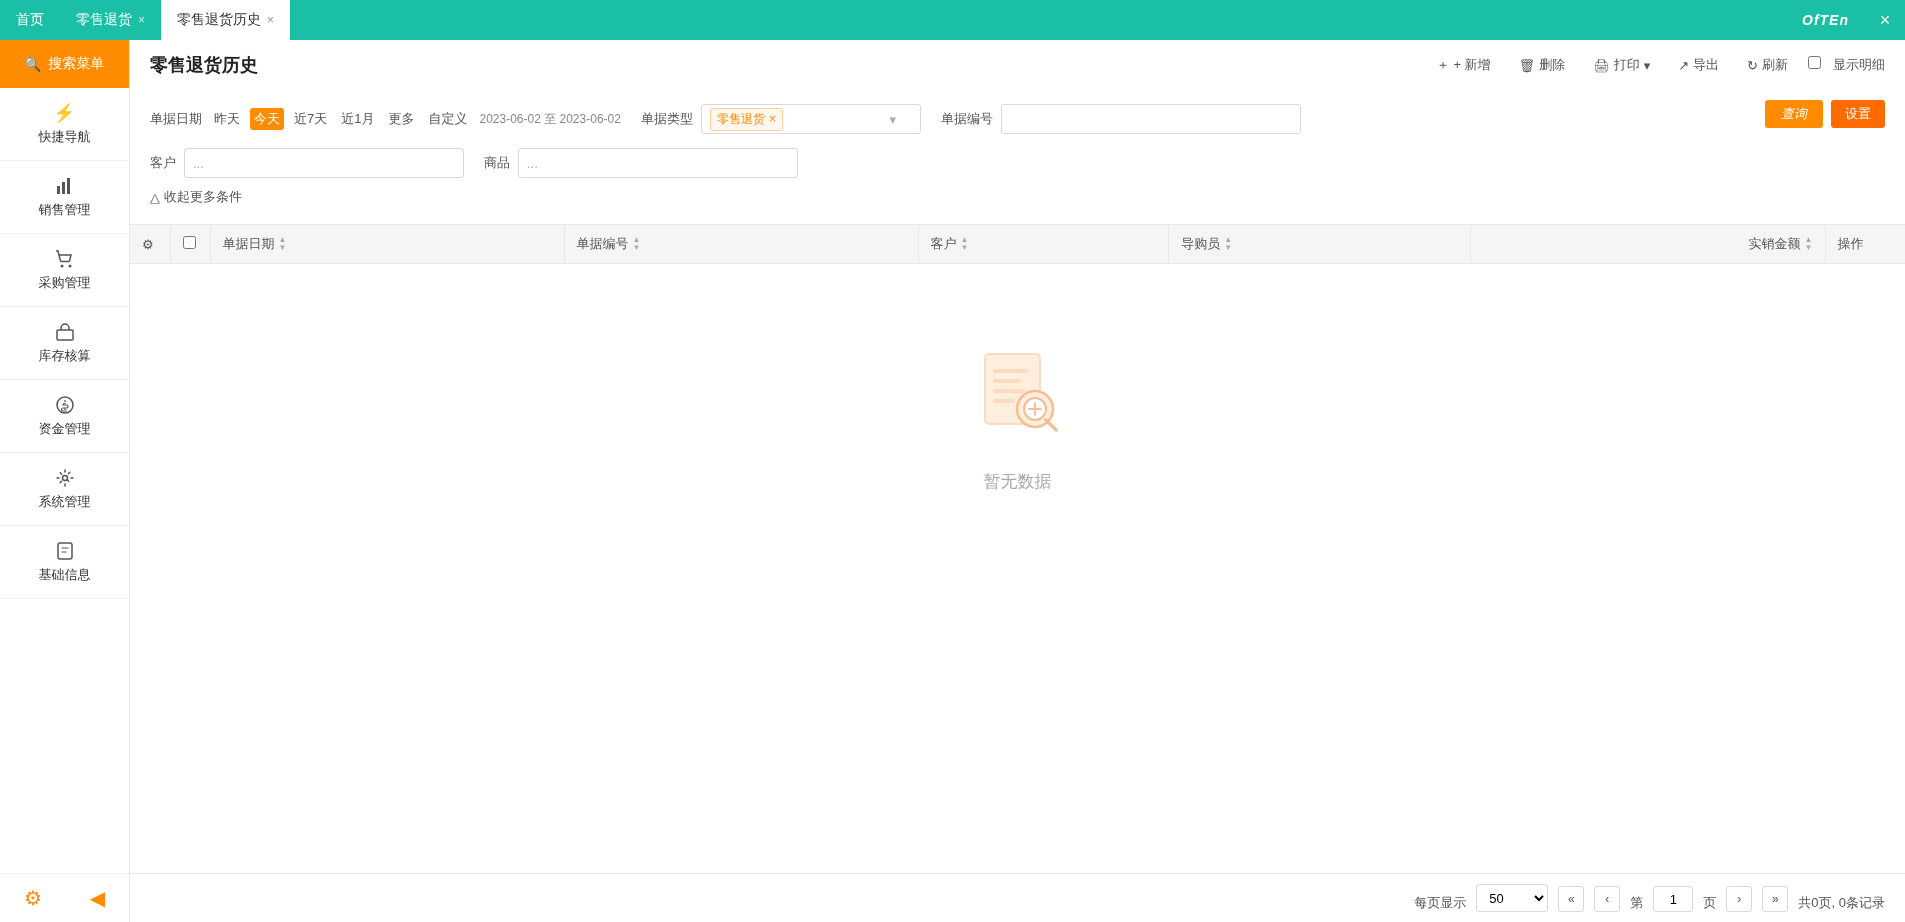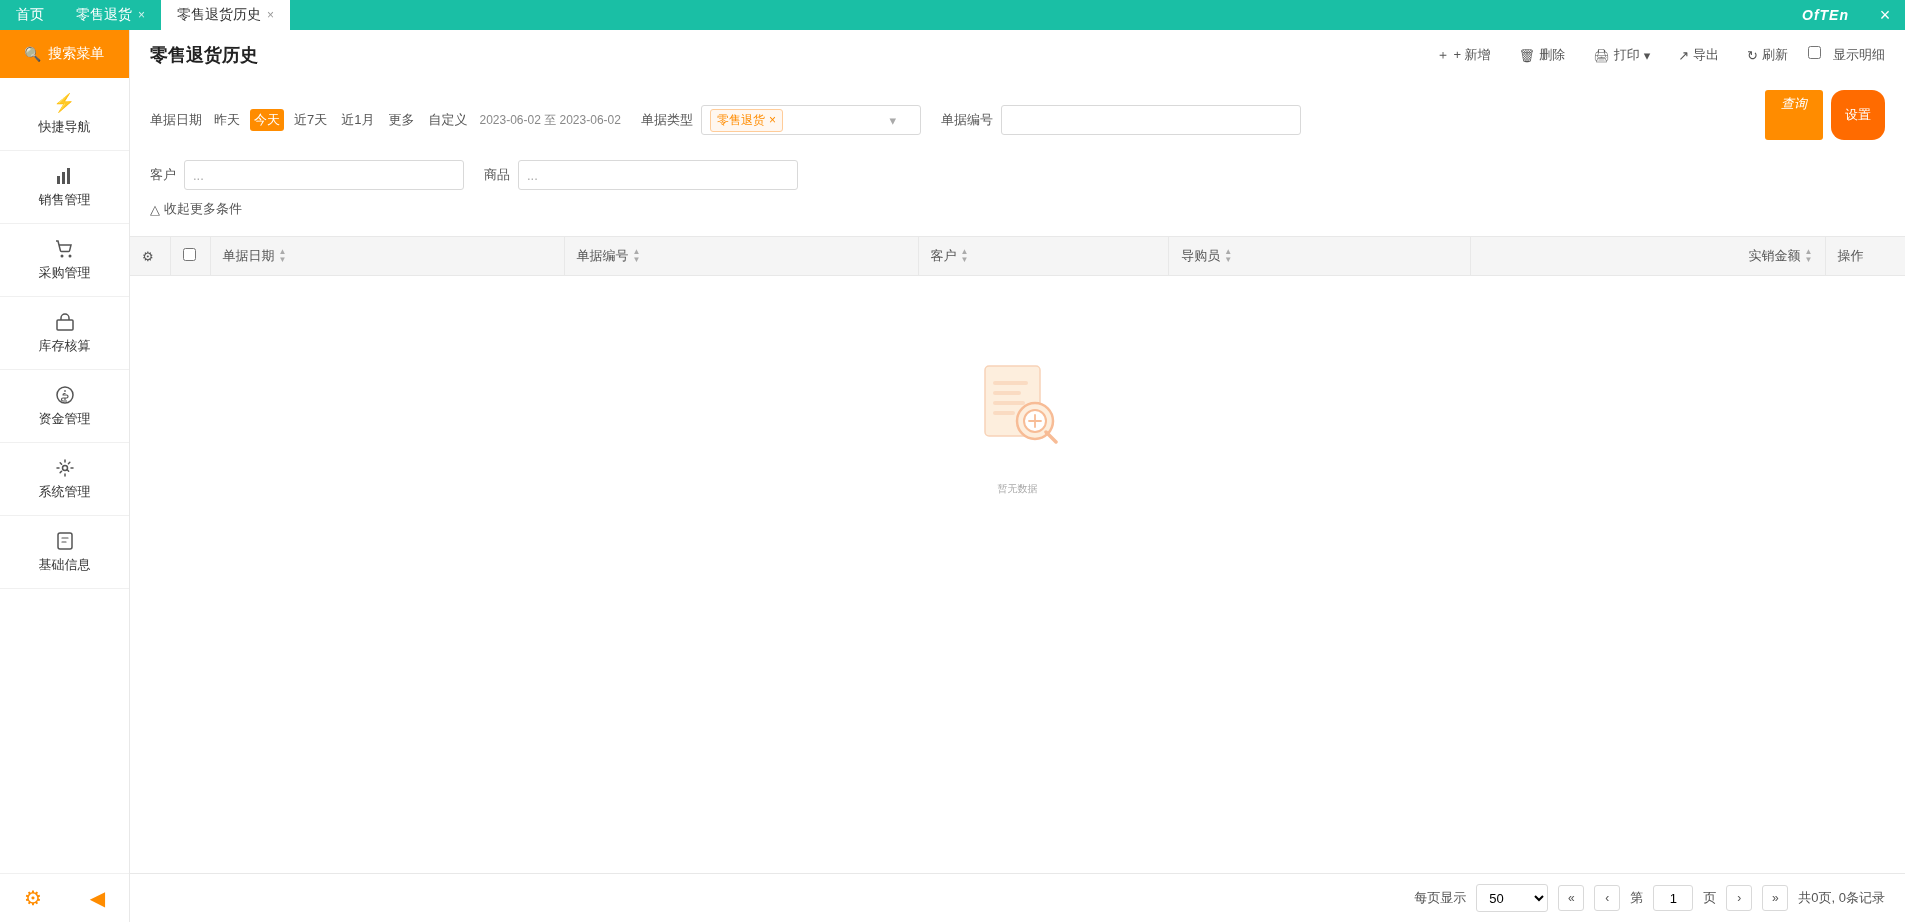--- a/index.html
+++ b/index.html
@@ -1,20 +1,20 @@
 <!DOCTYPE html>
 <html><head>
   <meta charset="utf-8">
   <style>
     * { box-sizing: border-box; margin: 0; padding: 0; font-family: 'Microsoft YaHei', Arial, sans-serif; }
     body { width: 1905px; height: 922px; overflow: hidden; display: flex; flex-direction: column; background: #f5f5f5; }
 
     
     .topbar {
-      height: 30px;
+      height: 40px;
       background: #1abfa5;
       display: flex;
       align-items: center;
       flex-shrink: 0;
     }
     .topbar-tabs {
       display: flex;
       align-items: center;
       flex: 1;
       height: 100%;
@@ -288,28 +288,28 @@
 
     
     .empty-state {
       display: flex;
       flex-direction: column;
       align-items: center;
       justify-content: center;
       padding: 80px 0;
       gap: 16px;
     }
-    .empty-text { color: #aaa; font-size: 10px; }
+    .empty-text { color: #aaa; font-size: 17px; }
 
     
     .pagination-bar {
       background: #fff;
       border-top: 1px solid #e8e8e8;
       display: flex;
-      align-items: center;
+      align-items: flex-end;
       justify-content: flex-end;
       padding: 10px 20px;
       gap: 10px;
       font-size: 13px;
       color: #555;
       flex-shrink: 0;
     }
     .page-size-select {
       border: 1px solid #d9d9d9;
       border-radius: 3px;
@@ -502,21 +502,21 @@
             </div>
           </div>
 
           <div class="filter-group">
             <span class="filter-label">单据编号</span>
             <input class="filter-input" type="text" style="min-width: 300px;">
           </div>
 
           <div style="margin-left:auto; display:flex; gap:8px; padding-bottom:10px;">
             <div class="toolbar-btn-primary" style="background: rgb(255, 140, 0); color: rgb(255, 255, 255); border-radius: 3px; padding: 5px 16px; cursor: pointer; font-size: 13px;">查询</div>
-            <div class="toolbar-btn" style="border: none; border-radius: 13px; background: rgb(255, 107, 0); color: rgb(255, 255, 255); padding: 16px 14px; cursor: pointer; font-size: 13px; display: flex; align-items: center;">
+            <div class="toolbar-btn" style="border: none; border-radius: 3px; background: rgb(255, 107, 0); color: rgb(255, 255, 255); padding: 5px 14px; cursor: pointer; font-size: 13px; display: flex; align-items: center;">
               <span>设置</span>
             </div>
           </div>
         </div>
 
         <div class="filter-row">
 
           <div class="filter-group">
             <span class="filter-label">客户</span>
             <div class="filter-select" style="min-width:280px;">

